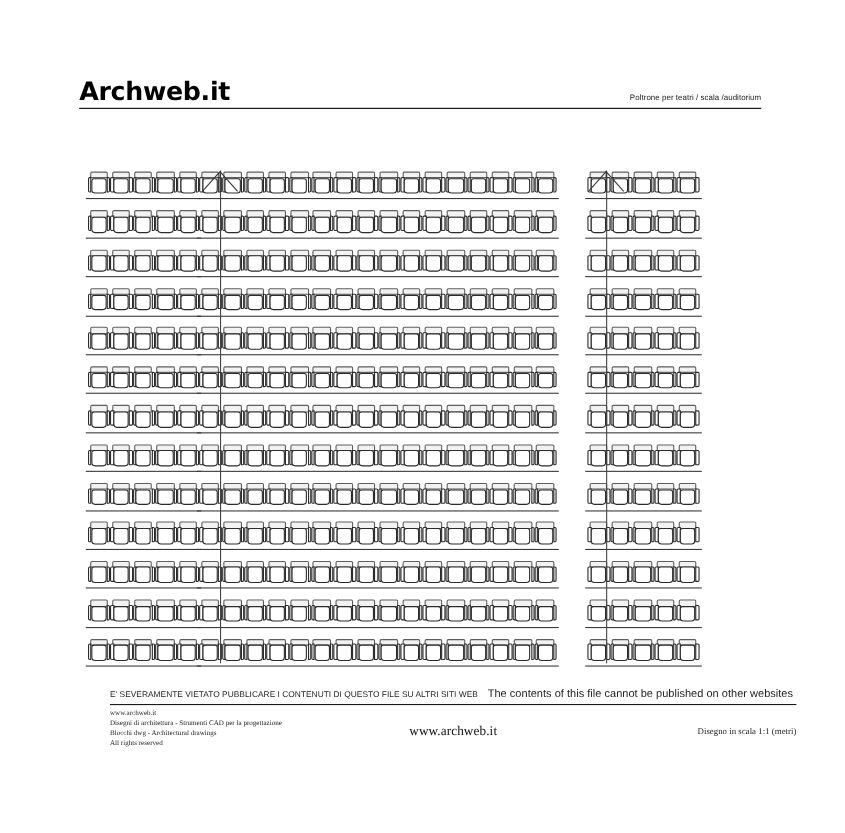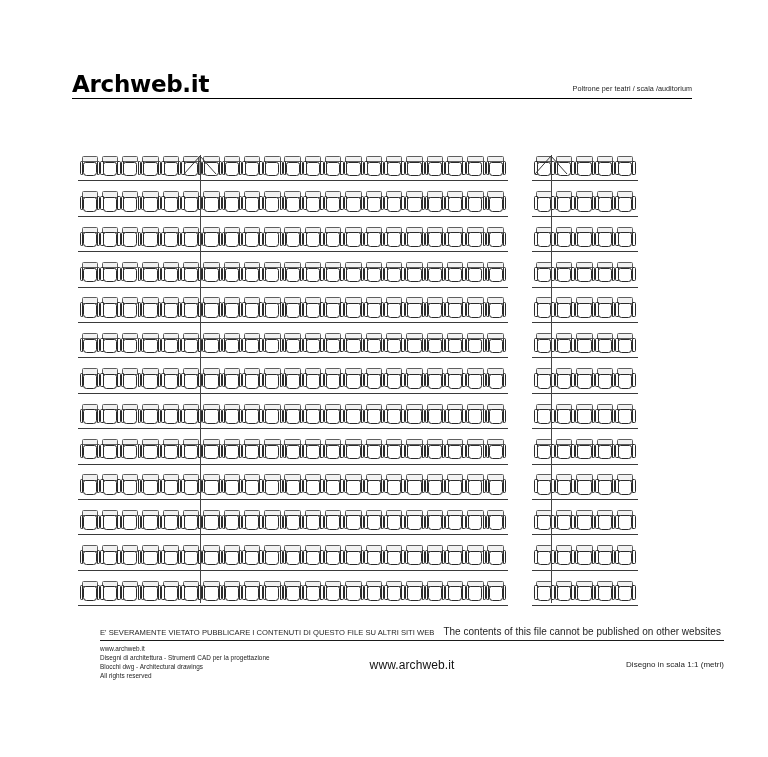--- a/index.html
+++ b/index.html
@@ -215,20 +215,21 @@
     border-top: 1px solid #1a1a1a;
     margin: 3px 0 0 0;
     height: 0;
   }
   .footer-cols {
     position: relative;
     display: flex;
     justify-content: space-between;
     padding-top: 3px;
     min-height: 46px;
+    font-family: Liberation Serif, serif;
   }
   .footer-left div {
     font-size: 6.4px;
     line-height: 1.42;
     color: #1d1d1d;
     letter-spacing: 0.02px;
   }
   .footer-center {
     position: absolute;
     left: 0;

